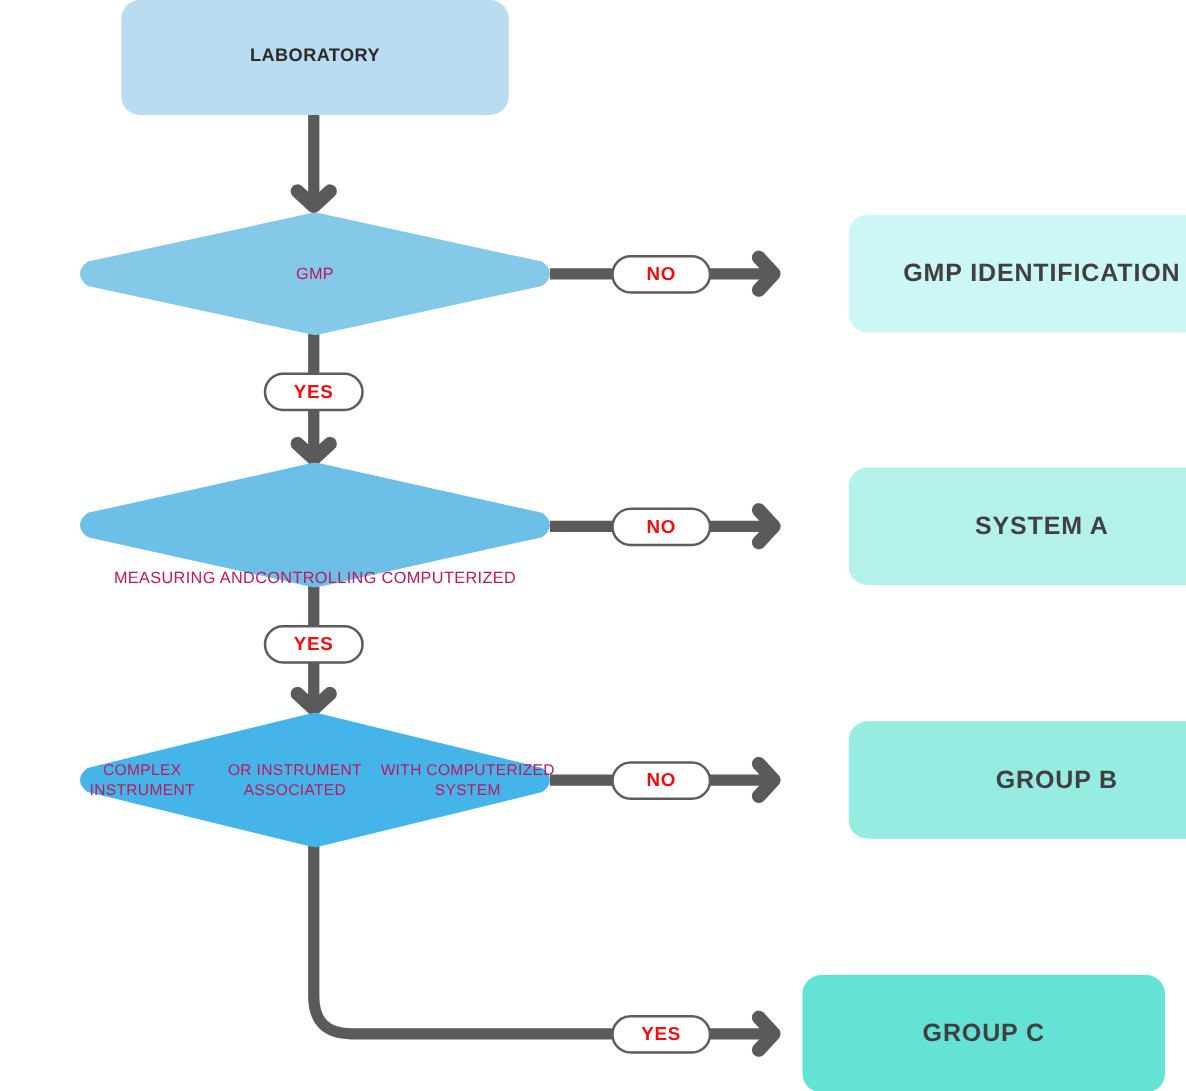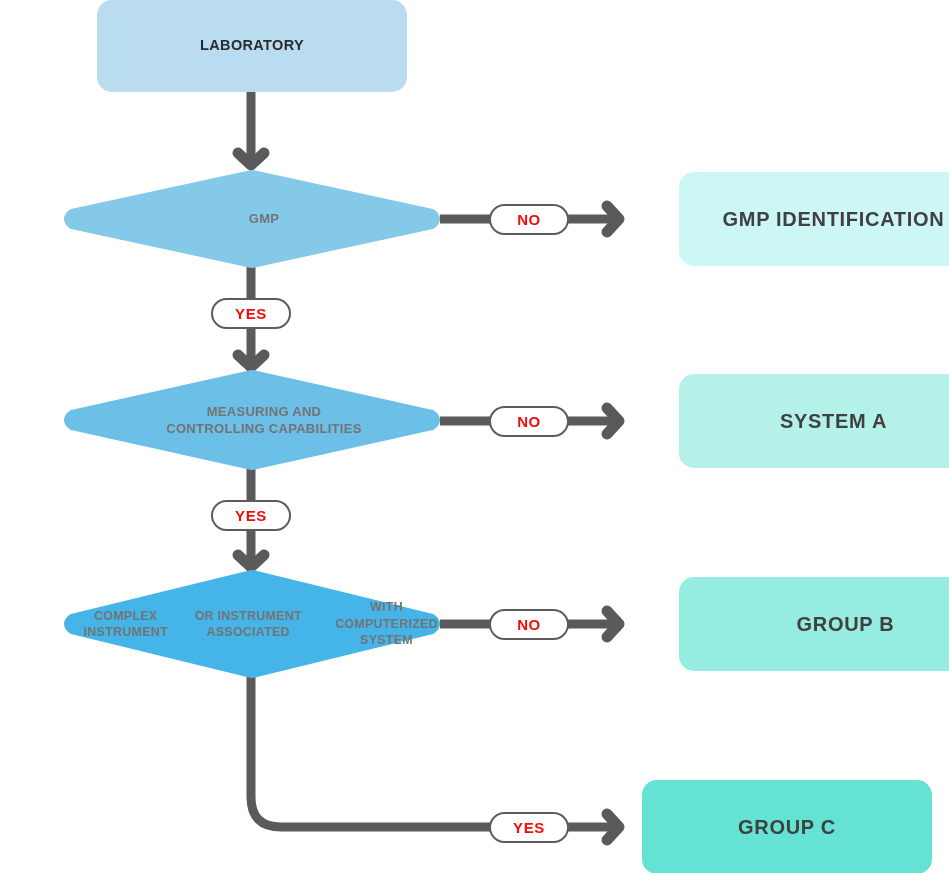--- a/index.html
+++ b/index.html
@@ -14,23 +14,23 @@
   .rounded-box{border-radius:15px;gap:32px;}
 
   .startbox{color:#2b2b2b;font-weight:bold;font-size:14.5px;
             letter-spacing:.35px;line-height:1.32;}
 
   .resultbox{color:#404040;font-weight:bold;font-size:20px;
              letter-spacing:.7px;margin-left:40px;}
 
   .diamond-wrap{position:absolute;}
   .diamond-wrap svg{position:absolute;left:0;top:0;display:block;}
-  .diamond-label{position:absolute;left:12px;top:0;width:100%;height:100%;
+  .diamond-label{position:absolute;left:0;top:0;width:100%;height:100%;
                  display:flex;align-items:center;justify-content:center;
-                 text-align:center;color:#737373;font-weight:bold;
+                 text-align:center;color:#be185d;font-weight:normal;
                  font-size:13px;letter-spacing:.3px;line-height:1.33;
                  pointer-events:none;}
   .diamond-label.small{font-size:12.4px;}
 
   
   .conn{position:absolute;left:0;top:0;width:949px;height:873px;
         pointer-events:none;}
 
   
   .pill{position:absolute;box-sizing:border-box;
@@ -93,23 +93,23 @@
     </svg>
     <div class="diamond-label">
       <span>GMP</span>
     </div>
   </div>
 
   <div class="diamond-wrap" style="left:60px;top:370px;width:384px;height:100px;">
     <svg width="384" height="100" viewBox="0 0 384 100">
       <path d="M192,4 L372,44 Q380,50 372,56 L192,96 L12,56 Q4,50 12,44 Z" fill="#6cbfe6" stroke="#6cbfe6" stroke-width="8" stroke-linejoin="round"></path>
     </svg>
-    <div class="diamond-label" style="flex-direction:column;">
+    <div class="diamond-label" style="flex-direction:row;align-items:flex-end;">
       <span>MEASURING AND</span>
-      <span>CONTROLLING CAPABILITIES</span>
+      <span>CONTROLLING COMPUTERIZED</span>
     </div>
   </div>
 
   <div class="diamond-wrap" style="left:60px;top:570px;width:384px;height:108px;">
     <svg width="384" height="108" viewBox="0 0 384 108">
       <path d="M192,4 L372,48 Q380,54 372,60 L192,104 L12,60 Q4,54 12,48 Z" fill="#45b4e8" stroke="#45b4e8" stroke-width="8" stroke-linejoin="round"></path>
     </svg>
     <div class="diamond-label small" style="">
       <span>COMPLEX INSTRUMENT</span>
       <span>OR INSTRUMENT ASSOCIATED</span>

